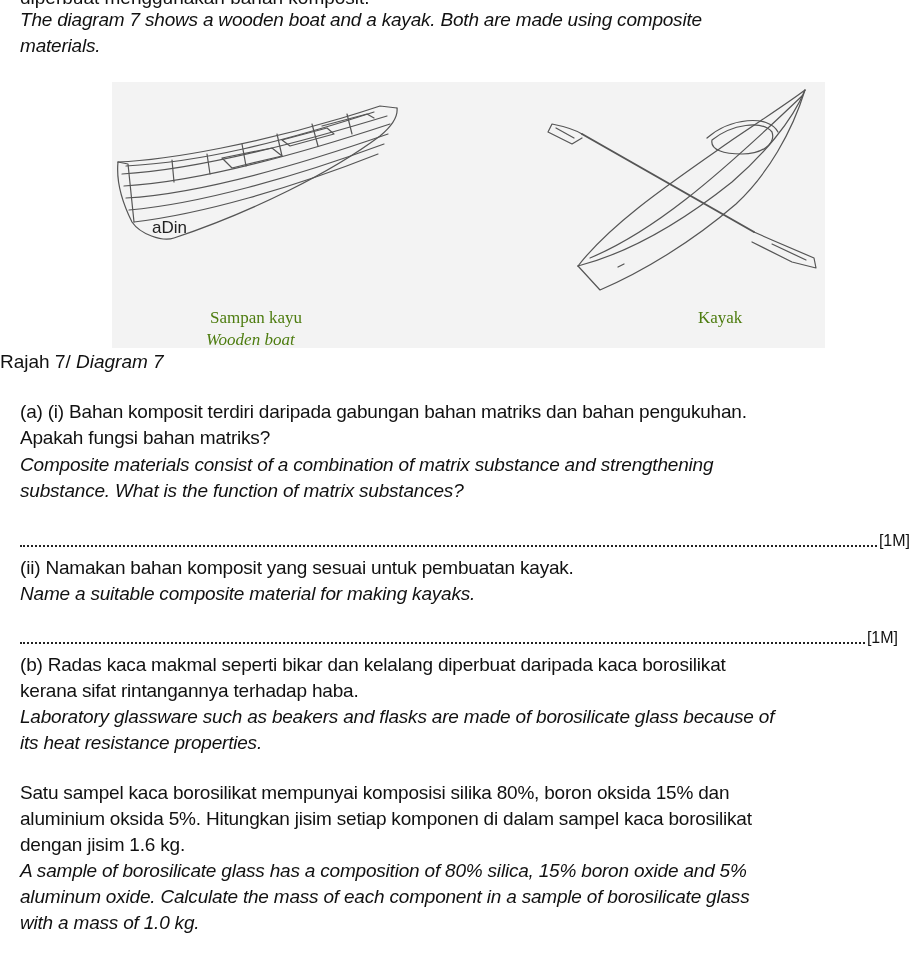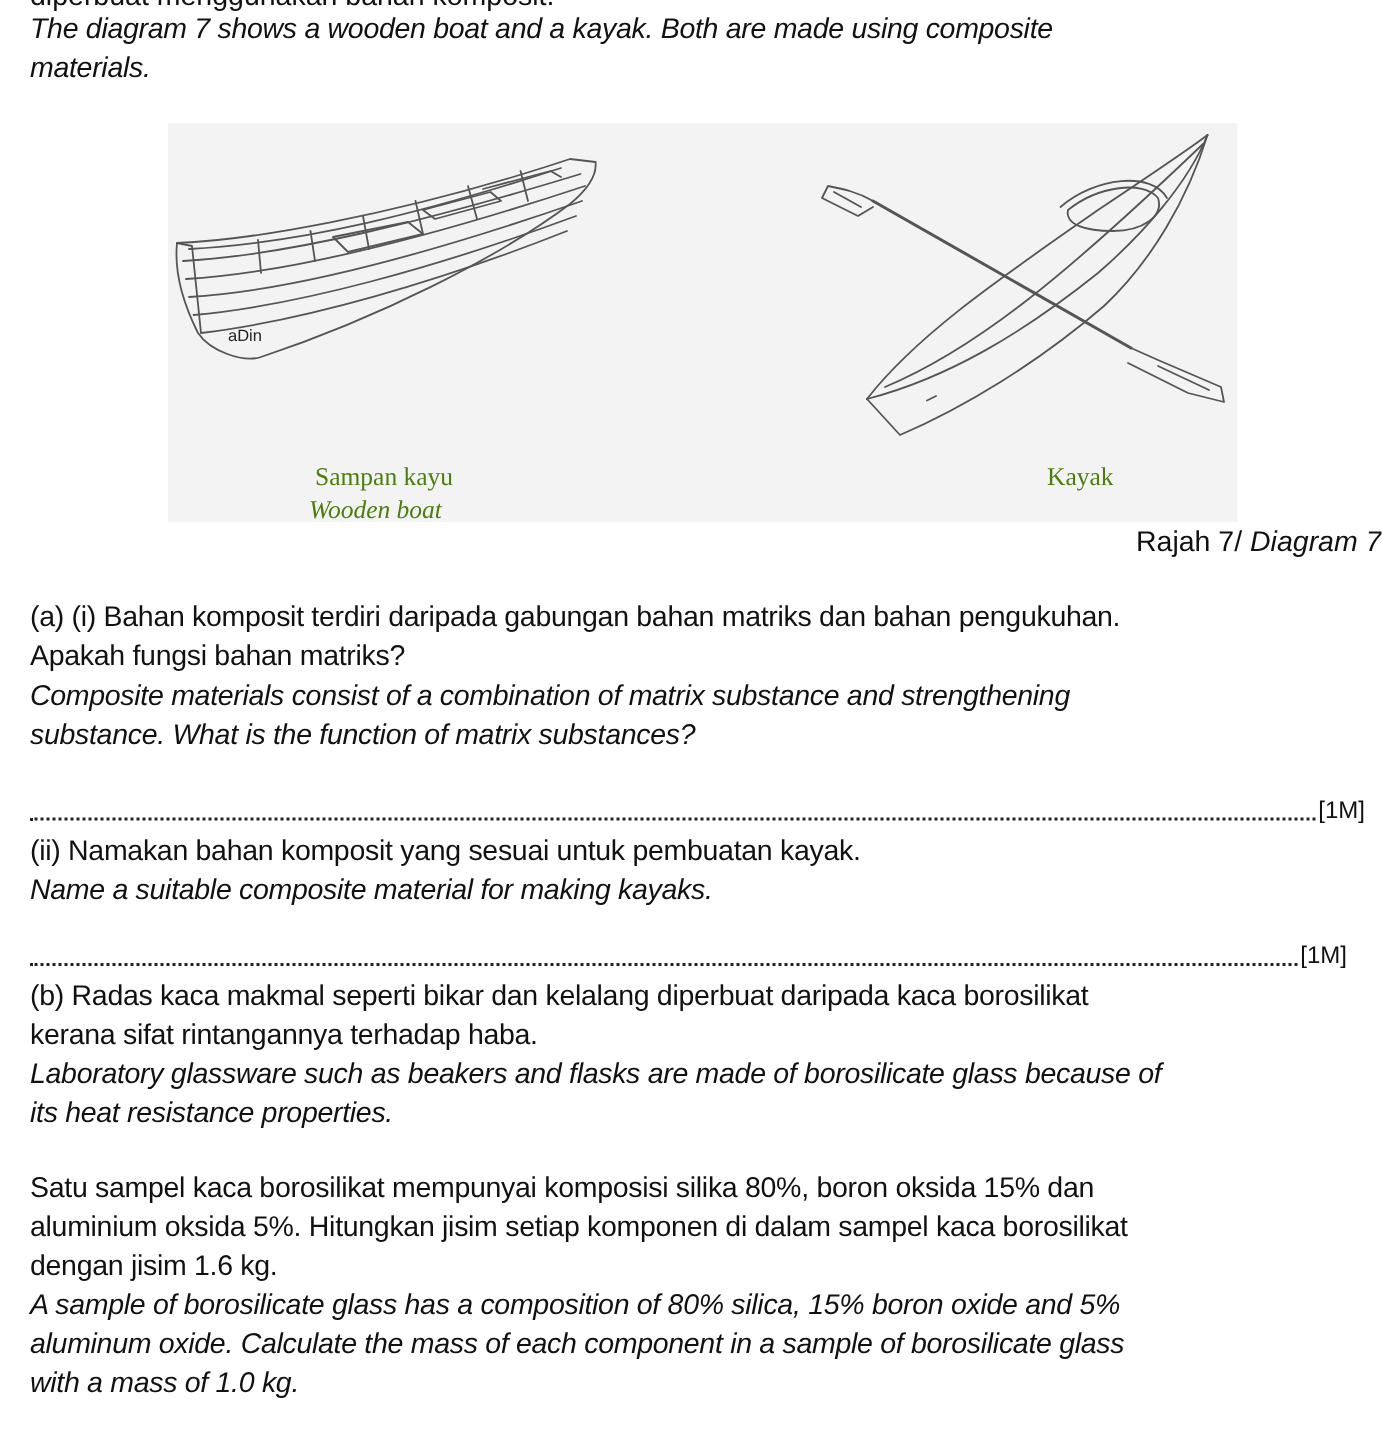--- a/index.html
+++ b/index.html
@@ -45,31 +45,31 @@
       position: absolute;
       font-family: "Liberation Serif", "DejaVu Serif", serif;
       font-size: 17px;
       color: #4d7c0f;
       white-space: nowrap;
       line-height: 20px;
     }
     .adin {
       position: absolute;
       font-family: "Liberation Sans", sans-serif;
-      font-size: 11px;
+      font-size: 17px;
       color: #222;
       left: 40px;
       top: 136px;
     }
     .caption {
       position: absolute;
       top: 350px;
       left: 0;
       width: 921px;
-      text-align: right;
+      text-align: left;
       font-size: 19px;
       line-height: 24px;
     }
     .answer-line {
       position: absolute;
       left: 20px;
       height: 24px;
       display: flex;
       align-items: flex-end;
     }

